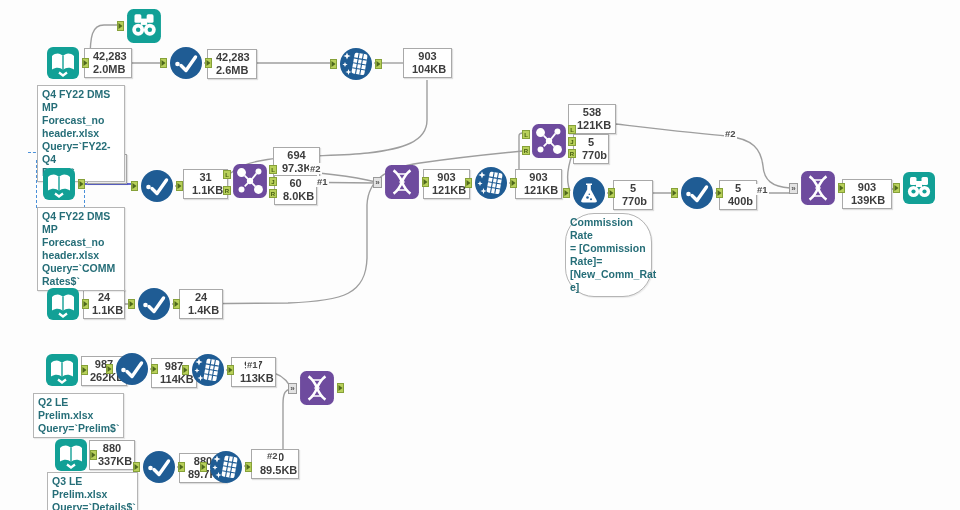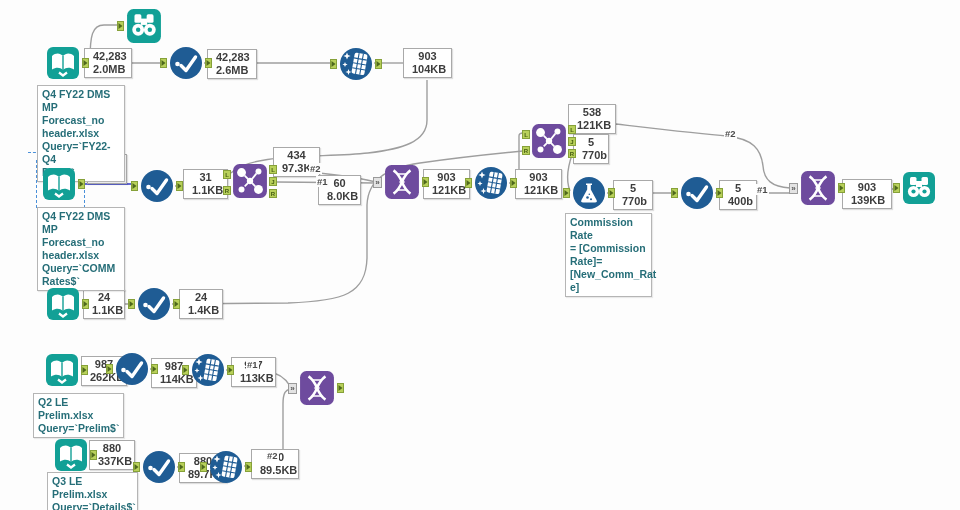--- a/index.html
+++ b/index.html
@@ -483,24 +483,24 @@
     </div>
     <div class="cbox" style="left: 87px; top: 154px; width: 40px;">
       <div>31</div>
       <div>792b</div>
     </div>
     <div class="cbox" style="left: 183px; top: 169px; width: 45px;">
       <div>31</div>
       <div>1.1KB</div>
     </div>
     <div class="cbox" style="left: 273px; top: 147px; width: 47px;">
-      <div>434</div>
+      <div>694</div>
       <div>97.3KB</div>
     </div>
-    <div class="cbox" style="left: 274px; top: 175px; width: 43px; margin-left: 44px;">
+    <div class="cbox" style="left: 274px; top: 175px; width: 43px;">
       <div>60</div>
       <div>8.0KB</div>
     </div>
     <div class="cbox" style="left: 423px; top: 169px; width: 47px;">
       <div>903</div>
       <div>121KB</div>
     </div>
     <div class="cbox" style="left: 515px; top: 169px; width: 47px;">
       <div>903</div>
       <div>121KB</div>
@@ -560,21 +560,21 @@
     <div class="note" style="left: 37px; top: 85px; width: 88px;">Q4 FY22 DMS MP
 Forecast_no
 header.xlsx
 Query=`FY22-Q4
 DMS$`</div>
     <div class="note" style="left: 37px; top: 207px; width: 88px;">Q4 FY22 DMS MP
 Forecast_no
 header.xlsx
 Query=`COMM
 Rates$`</div>
-    <div class="note" style="left: 565px; top: 213px; width: 87px;">Commission Rate
+    <div class="note" style="left: 565px; top: 213px; width: 87px; border-radius: 29px;">Commission Rate
 = [Commission
 Rate]=
 [New_Comm_Rat
 e]</div>
     <div class="note" style="left: 33px; top: 393px; width: 91px;">Q2 LE Prelim.xlsx
 Query=`Prelim$`</div>
     <div class="note" style="left: 47px; top: 472px; width: 91px;">Q3 LE Prelim.xlsx
 Query=`Details$`</div>
     <div class="wlabel" style="left: 309px; top: 163px;">#2</div>
     <div class="wlabel" style="left: 316px; top: 176px;">#1</div>

